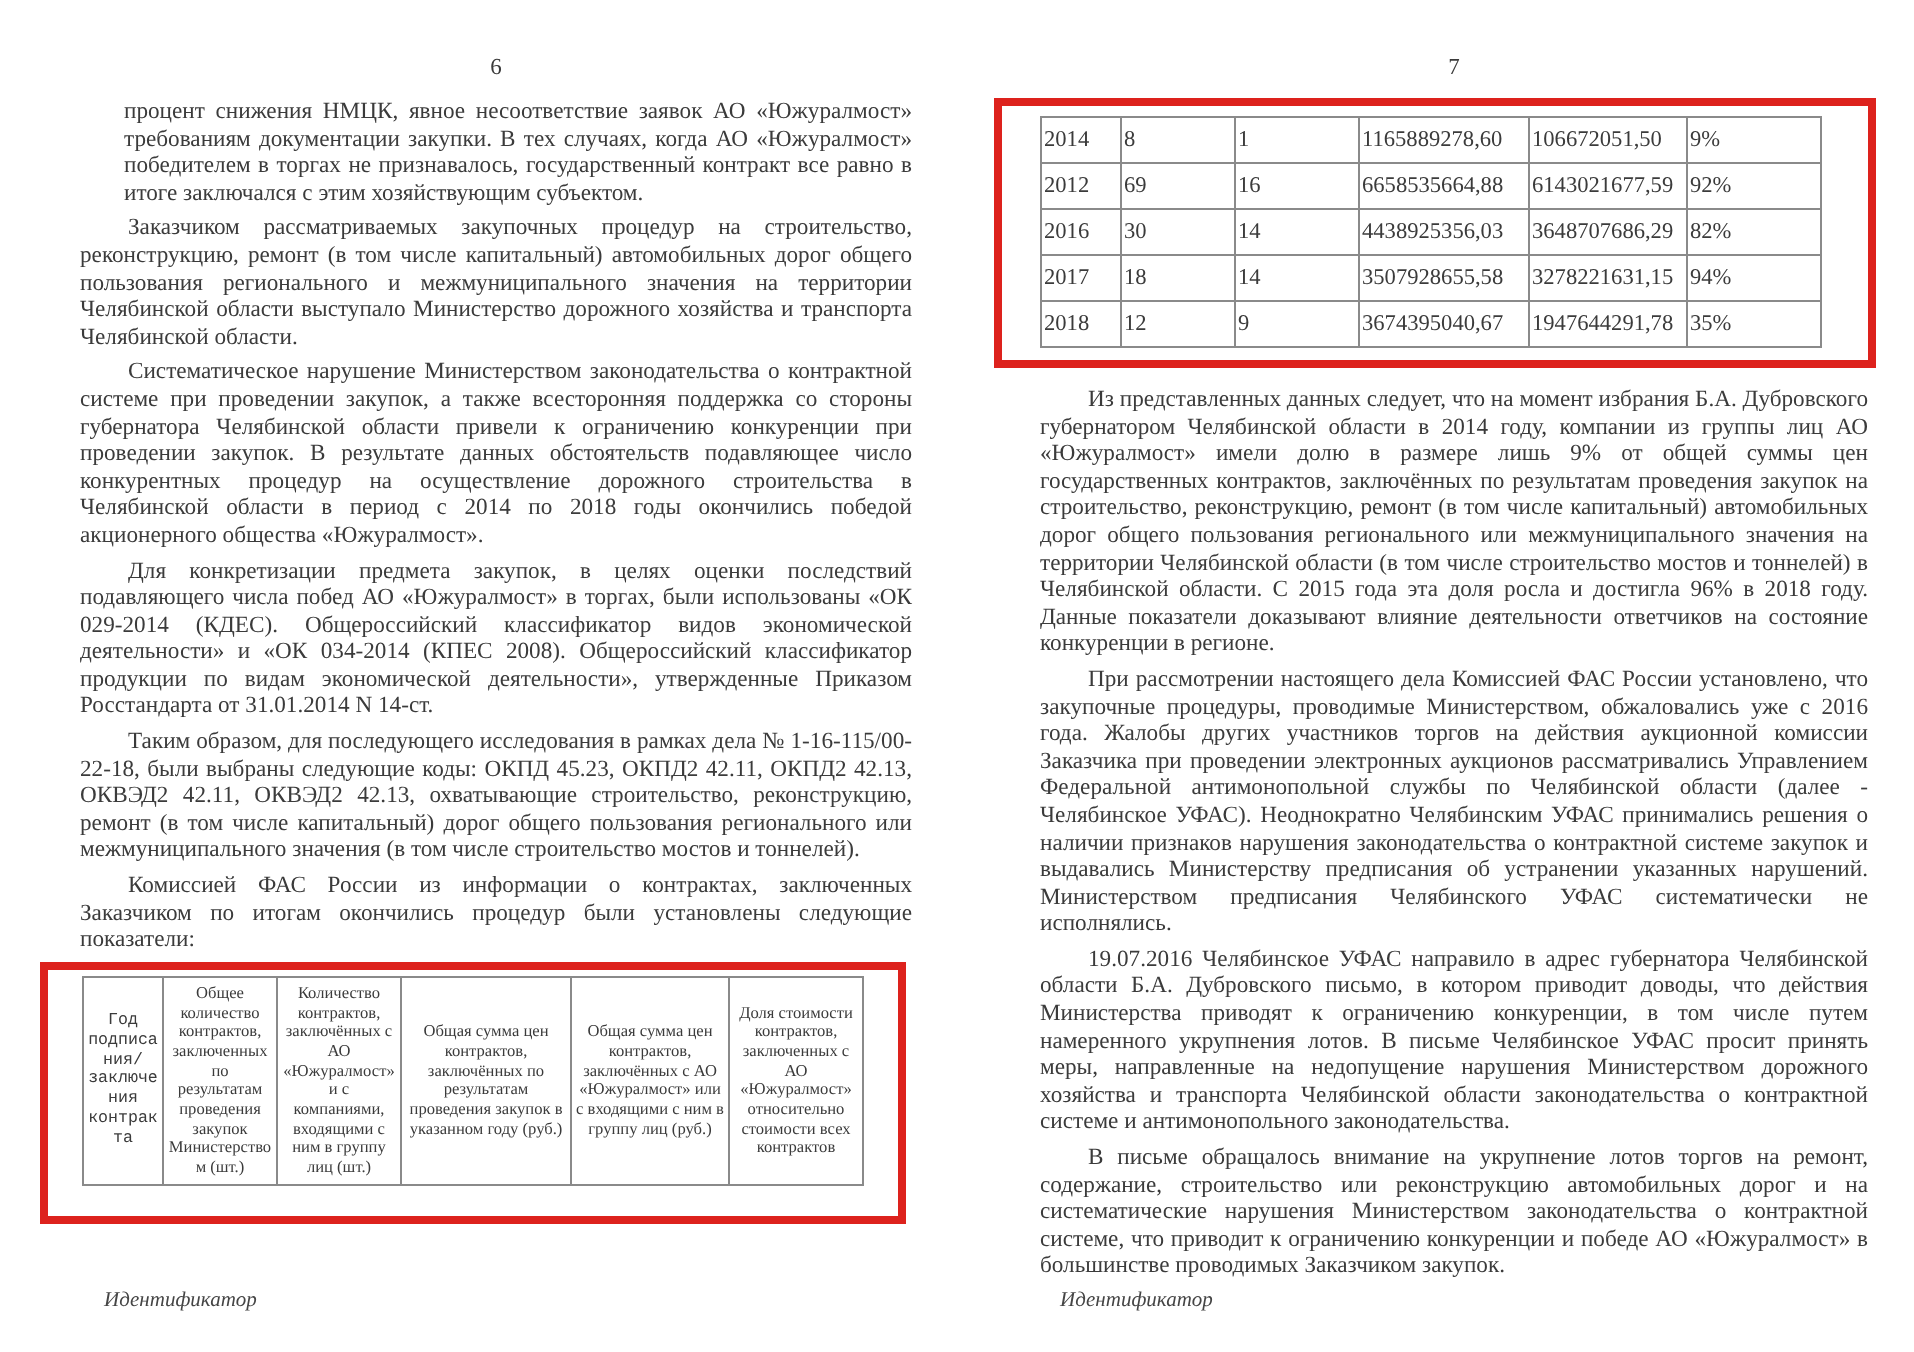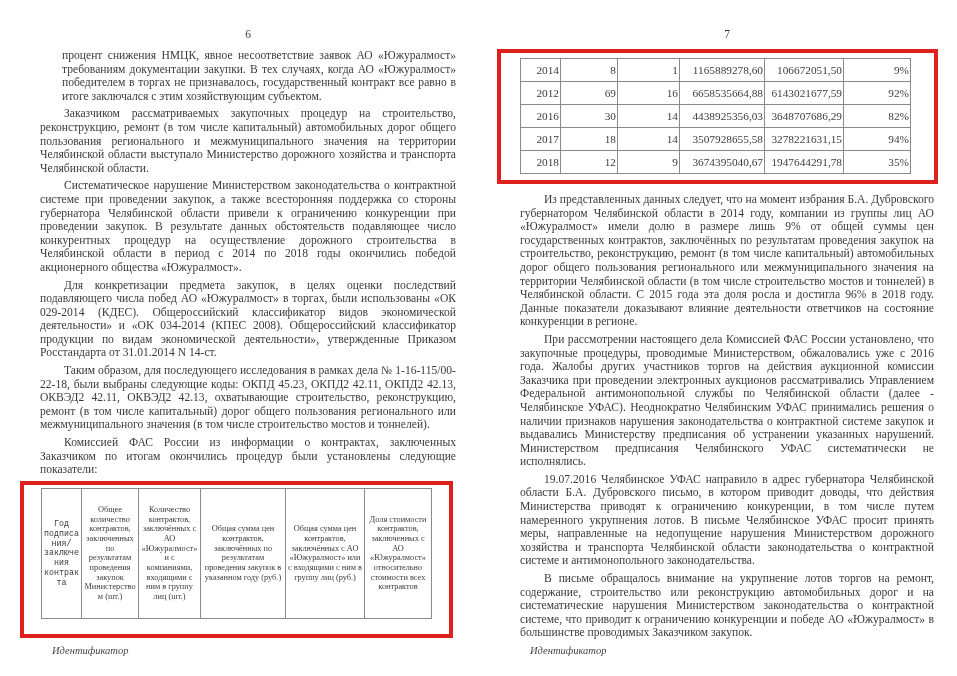--- a/index.html
+++ b/index.html
@@ -56,28 +56,28 @@
   #p7-redbox table.doc-table { margin-left: 19px; }
   table.doc-table td {
     border: 1px solid #8a8a8a;
     overflow: hidden;
   }
   .header-table td {
     font-size: 8.3px;
     line-height: 9.7px;
     text-align: center;
     vertical-align: middle;
-    padding: 16px 2px;
+    padding: 3px 2px;
     overflow-wrap: break-word;
   }
   .header-table td.narrow { word-break: break-word; font-family: Liberation Mono, monospace; }
   .data-table td {
     font-size: 11.3px;
     height: 20px;
-    text-align: right;
+    text-align: left;
     vertical-align: middle;
   }
   .footer-id {
     position: absolute;
     top: 645px;
     font-size: 10.5px;
     color: #454545;
     font-style: italic;
   }
   #footer6 { left: 52px; }

